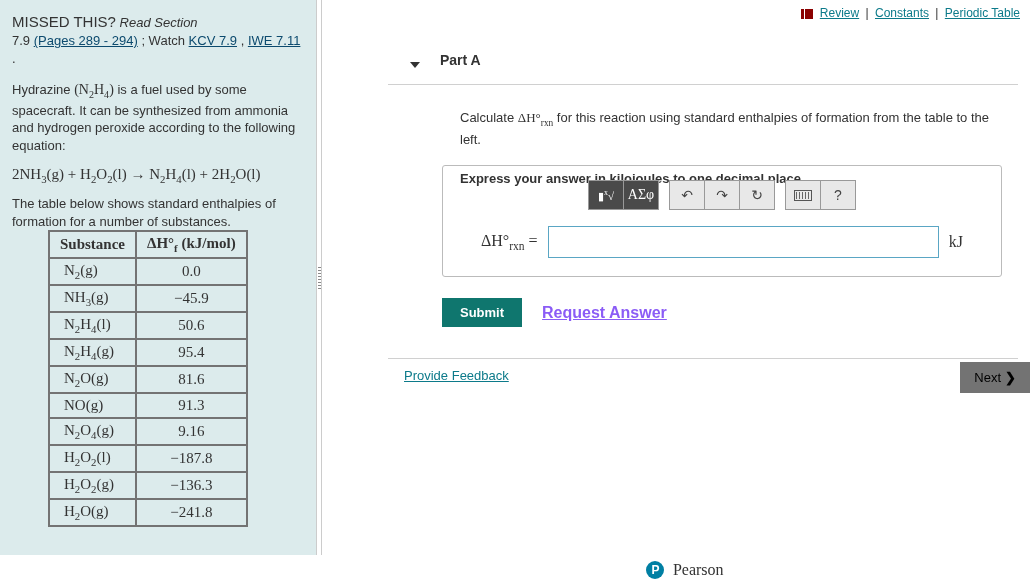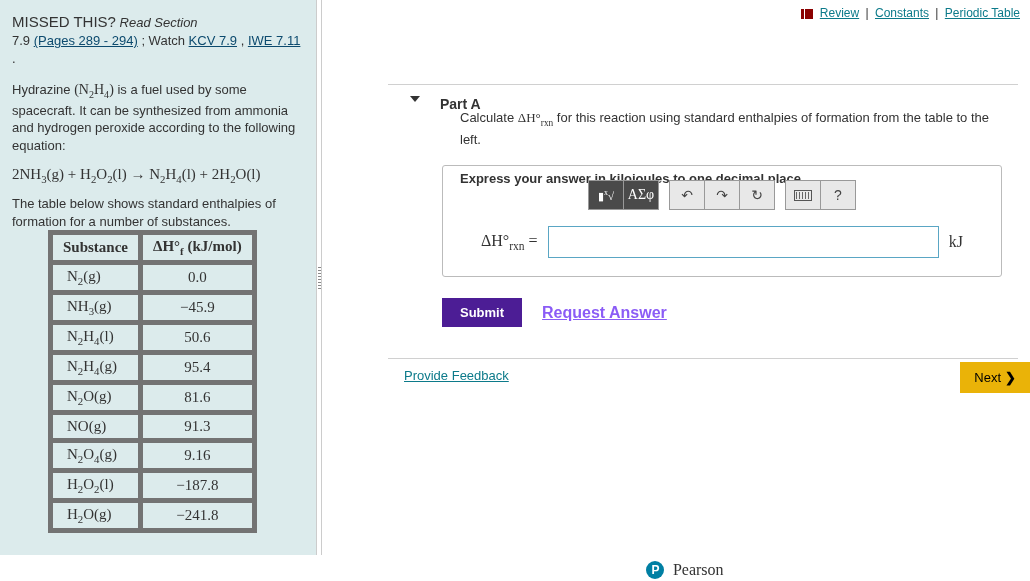--- a/index.html
+++ b/index.html
@@ -8,38 +8,38 @@
   .left-panel { position: absolute; left: 0; top: 0; width: 316px; height: 555px; background: #dcebec; padding: 10px 12px; overflow: hidden; }
   .left-panel .missed { font-weight: normal; font-size: 15px; }
   .left-panel .read-section { font-style: italic; font-weight: normal; }
   .left-panel .para { margin-top: 2px; line-height: 1.35; font-size: 13px; }
   .left-panel a { color: #0c4a6e; text-decoration: underline; }
   .left-panel .formula { font-family: 'Times New Roman', serif; font-size: 14px; }
   .left-panel .eq { font-family: 'Times New Roman', serif; font-size: 15px; margin: 12px 0 10px 0; white-space: nowrap; }
   .left-panel .desc { margin: 14px 0 6px 0; line-height: 1.35; }
   
   .tbl { border-collapse: collapse; margin-left: 36px; font-family: 'Times New Roman', serif; font-size: 15px; }
-  .tbl th, .tbl td { border: 5px solid #737373; padding: 3px 10px; text-align: center; }
+  .tbl th, .tbl td { border: 2px solid #737373; padding: 3px 10px; text-align: center; }
   .tbl th { font-weight: bold; }
   .tbl td.sub { text-align: left; padding-left: 14px; padding-right: 14px; }
   sub { font-size: 0.72em; }
   sup { font-size: 0.72em; }
   
   .drag-handle { position: absolute; left: 316px; top: 0; width: 6px; height: 555px; background: #fff; border-left: 1px solid #ccc; border-right: 1px solid #ccc; cursor: col-resize; }
   .drag-handle::after { content: ""; position: absolute; left: 1px; top: 50%; width: 3px; height: 22px; transform: translateY(-50%); background: repeating-linear-gradient(#888 0 1px, transparent 1px 3px); }
   
   .right-panel { position: absolute; left: 340px; top: 0; right: 0; bottom: 26px; }
   
   .top-links { position: absolute; right: 10px; top: 6px; font-size: 12px; color: #0c7a8a; }
   .top-links a { color: #0c7a8a; text-decoration: underline; cursor: pointer; }
   .top-links .flag { display: inline-block; width: 12px; height: 10px; background: #8b0000; margin-right: 3px; vertical-align: middle; position: relative; }
   .top-links .flag::after { content:""; position:absolute; left:3px; top:0; bottom:0; width:1px; background:#fff; }
   .top-links .sep { color: #333; padding: 0 3px; }
   
-  .part-header { position: absolute; left: 70px; top: 52px; display: flex; align-items: flex-start; margin-top: 44px; }
+  .part-header { position: absolute; left: 70px; top: 52px; display: flex; align-items: flex-end; }
   .part-header .tri { display: inline-block; border-top: 6px solid #333; border-left: 5px solid transparent; border-right: 5px solid transparent; margin-right: 20px; }
   .part-header .title { font-weight: bold; font-size: 14px; }
   .part-sep { position: absolute; left: 48px; right: 12px; top: 84px; border-top: 1px solid #d0d0d0; }
   
   .question { position: absolute; left: 120px; top: 108px; right: 20px; font-size: 13px; line-height: 1.5; }
   .question .bold { font-weight: bold; margin-top: 20px; }
   .question .delta { font-family: 'Times New Roman', serif; }
   
   .answer-box { position: absolute; left: 102px; top: 165px; width: 560px; border: 1px solid #bbb; border-radius: 3px; padding: 14px 18px 18px 18px; }
   
@@ -50,26 +50,26 @@
   .toolbar .gap { width: 10px; }
   .keyboard-icon { display:inline-block; width:18px; height:11px; border:1px solid #555; position:relative; }
   .keyboard-icon::before { content:""; position:absolute; left:1px; right:1px; top:1px; bottom:1px; background: repeating-linear-gradient(90deg,#666 0 1px, transparent 1px 3px); }
   
   .input-row { display: flex; align-items: center; gap: 10px; padding: 0 20px; }
   .input-row .lhs { font-family: 'Times New Roman', serif; font-size: 16px; white-space: nowrap; }
   .input-row .ipt { flex: 1; height: 32px; border: 1px solid #5aa6c4; background: #fff; padding: 0 6px; font-size: 14px; }
   .input-row .unit { font-family: 'Times New Roman', serif; font-size: 16px; }
   
   .btn-row { position: absolute; left: 102px; top: 298px; display: flex; align-items: center; gap: 20px; }
-  .submit-btn { background: #4c1d95; color: #fff; border: none; padding: 7px 18px; font-weight: bold; font-size: 13px; cursor: pointer; }
+  .submit-btn { background: #0f766e; color: #fff; border: none; padding: 7px 18px; font-weight: bold; font-size: 13px; cursor: pointer; }
   .req-link { color: #8b5cf6; text-decoration: underline; font-weight: bold; font-size: 16px; cursor: pointer; }
   
   .bottom-sep { position: absolute; left: 48px; right: 12px; top: 358px; border-top: 1px solid #d0d0d0; }
   .feedback { position: absolute; left: 64px; top: 368px; color: #0c7a8a; text-decoration: underline; font-size: 13px; cursor: pointer; }
-  .next-btn { position: absolute; right: 0; top: 362px; background: #eab308; border: none; padding: 8px 14px; font-size: 13px; cursor: pointer; display: flex; align-items: center; gap: 4px; }
+  .next-btn { position: absolute; right: 0; top: 362px; background: #737373; border: none; padding: 8px 14px; font-size: 13px; cursor: pointer; display: flex; align-items: center; gap: 4px; }
   .next-btn .chev { font-weight: bold; }
   
   .footer { position: absolute; left: 340px; right: 0; bottom: 2px; text-align: center; font-size: 16px; color: #333; }
   .footer .p-logo { display: inline-flex; width: 18px; height: 18px; border-radius: 50%; background: #007fa3; color: #fff; align-items: center; justify-content: center; font-weight: bold; font-size: 12px; margin-right: 4px; vertical-align: middle; font-family: Arial; }
   .footer .brand { vertical-align: middle; font-family: 'Times New Roman', serif; }
 </style>
 </head>
 <body>
 
 <div class="left-panel">
@@ -125,20 +125,24 @@
           <td class="sub">NO(g)</td>
           <td>91.3</td>
         </tr>
     <tr>
           <td class="sub">N<sub>2</sub>O<sub>4</sub>(g)</td>
           <td>9.16</td>
         </tr>
     <tr>
           <td class="sub">H<sub>2</sub>O<sub>2</sub>(l)</td>
           <td>−187.8</td>
+        </tr>
+    <tr>
+          <td class="sub">H<sub>2</sub>O<sub>2</sub>(g)</td>
+          <td>−136.3</td>
         </tr>
     <tr>
           <td class="sub">H<sub>2</sub>O(g)</td>
           <td>−241.8</td>
         </tr>
   </tbody>
     </table>
 </div>
 
 <div class="drag-handle"></div>

